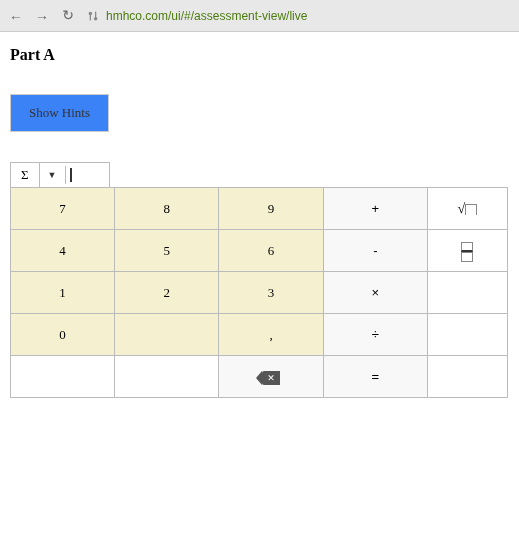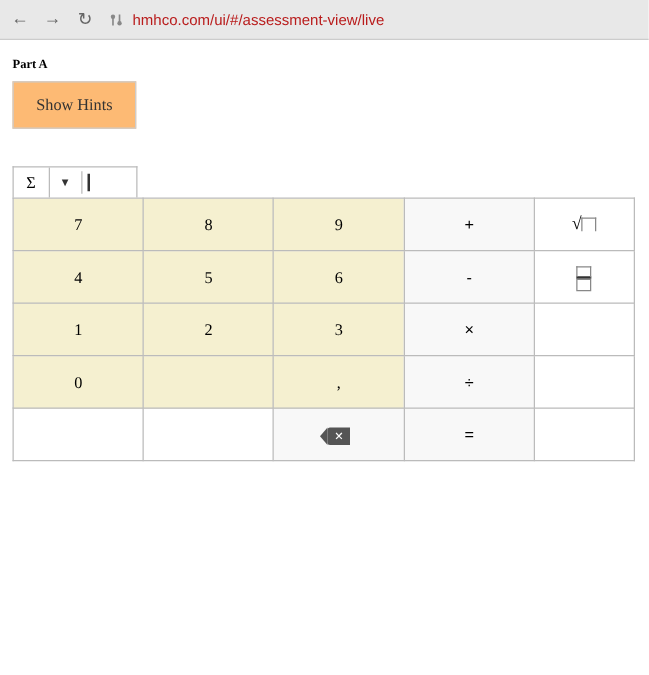--- a/index.html
+++ b/index.html
@@ -1,26 +1,26 @@
 <!DOCTYPE html>
 <html><head>
 <meta charset="utf-8">
 <style>
 * { box-sizing: border-box; margin: 0; padding: 0; }
 body { width: 519px; height: 540px; font-family: Georgia, serif; background: #fff; overflow: hidden; }
 .browser-bar { height: 32px; background: #e8e8e8; display: flex; align-items: center; padding: 0 8px; gap: 10px; border-bottom: 1px solid #ccc; }
 .nav-icon { color: #666; font-size: 14px; width: 16px; text-align: center; }
-.url-bar { flex: 1; font-family: Arial, sans-serif; font-size: 12px; color: #b91c1c; display: flex; align-items: center; gap: 6px; }
+.url-bar { flex: 1; font-family: Arial, sans-serif; font-size: 12px; color: #4d7c0f; display: flex; align-items: center; gap: 6px; }
 .site-icon { width: 14px; height: 14px; }
 .content { padding: 14px 10px 10px 10px; }
-.part-label { font-weight: bold; font-size: 10px; margin-bottom: 8px; }
+.part-label { font-weight: bold; font-size: 16px; margin-bottom: 30px; }
 .question { font-size: 14px; margin-bottom: 10px; }
 .overline { text-decoration: overline; font-style: italic; }
 .instruction { font-size: 13px; margin-bottom: 18px; }
-.hints-btn { background: #fdba74; border: 1px solid #ccc; padding: 10px 18px; font-family: Georgia, serif; font-size: 13px; color: #333; cursor: pointer; margin-bottom: 30px; }
+.hints-btn { background: #3b82f6; border: 1px solid #ccc; padding: 10px 18px; font-family: Georgia, serif; font-size: 13px; color: #333; cursor: pointer; margin-bottom: 30px; }
 .sigma-row { display: flex; align-items: center; border: 1px solid #bbb; border-bottom: none; width: 100px; background: #fff; }
 .sigma-cell { padding: 4px 10px; font-size: 13px; border-right: 1px solid #bbb; }
 .dropdown-arrow { padding: 4px 8px; font-size: 9px; color: #333; border-right: 1px solid #bbb; }
 .cursor { width: 2px; height: 14px; background: #333; margin-left: 4px; }
 .keypad { border: 1px solid #bbb; border-collapse: collapse; width: 498px; }
 .keypad td { border: 1px solid #bbb; height: 42px; text-align: center; font-size: 13px; vertical-align: middle; }
 .num-cell { background: #f5f0d0; cursor: pointer; width: 86px; }
 .op-cell { background: #f8f8f8; cursor: pointer; width: 86px; font-family: Arial, sans-serif; }
 .sym-cell { background: #fff; cursor: pointer; width: 66px; }
 .empty-cell { background: #fff; }

